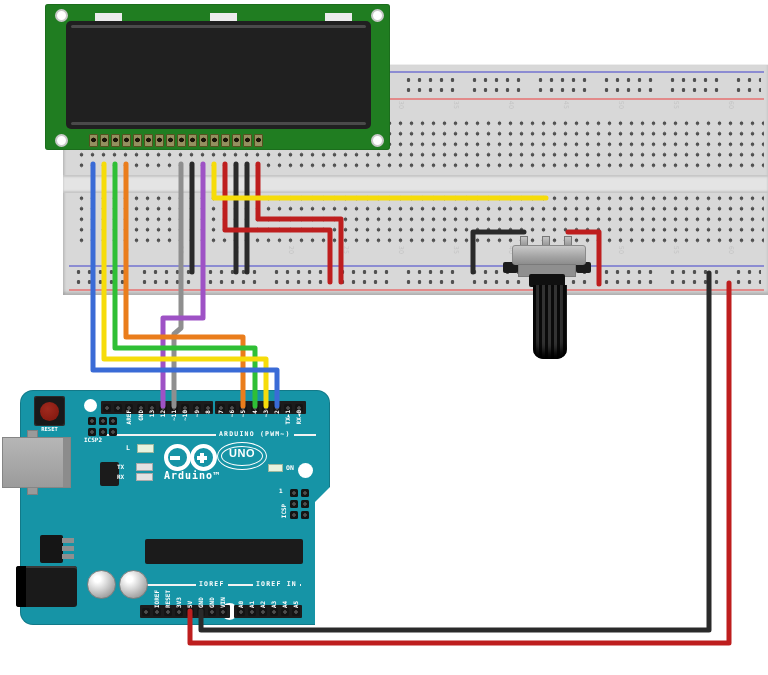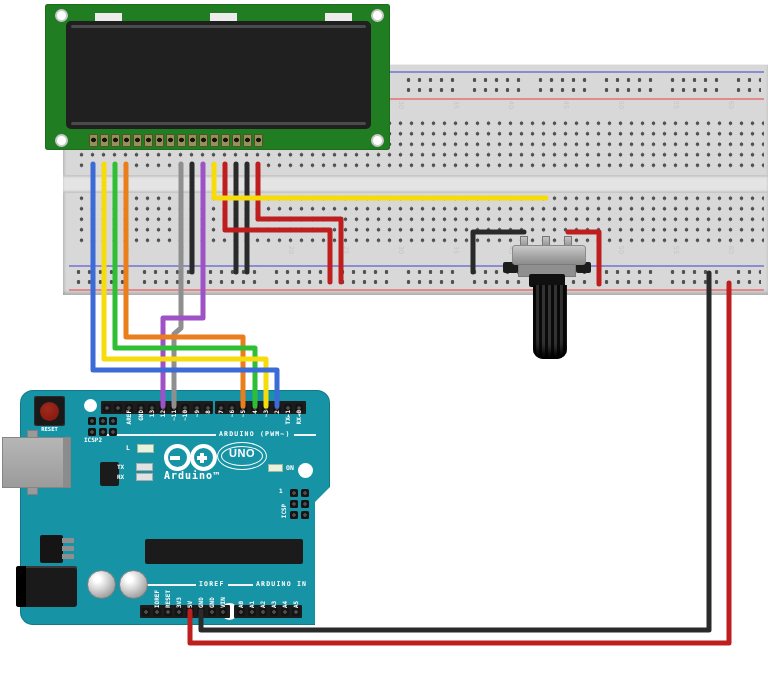--- a/index.html
+++ b/index.html
@@ -166,21 +166,21 @@
     <div class="ledgray" style="left:116px;top:83px;width:17px;height:8px"></div>
     <div class="ledrect" style="left:248px;top:74px;width:15px;height:8px"></div>
     <div class="silk" style="left:266px;top:74px;font:bold 6.5px 'DejaVu Sans Mono',monospace">ON</div>
 
     <div class="silk" style="left:259px;top:97px;font:bold 6px 'DejaVu Sans Mono',monospace">1</div>
 
     <div class="silkline" style="left:80px;top:44px;width:216px"></div>
     <div class="caption" style="left:196px;top:40px">ARDUINO (PWM~)</div>
     <div class="silkline" style="left:123px;top:194px;width:158px"></div>
     <div class="caption" style="left:176px;top:190px">IOREF</div>
-    <div class="caption" style="left:233px;top:190px">ARDUINO IN</div>
+    <div class="caption" style="left:233px;top:190px">IOREF IN</div>
 
     <div class="chip" style="left:125px;top:149px;width:158px;height:25px"></div>
     <div class="chip" style="left:20px;top:145px;width:23px;height:28px;background:#151515"></div>
     <div class="reg-leg" style="left:42px;top:148px"></div>
     <div class="reg-leg" style="left:42px;top:156px"></div>
     <div class="reg-leg" style="left:42px;top:164px"></div>
     <div class="capac" style="left:67px;top:180px"></div>
     <div class="capac" style="left:99px;top:180px"></div>
   </div>
 

